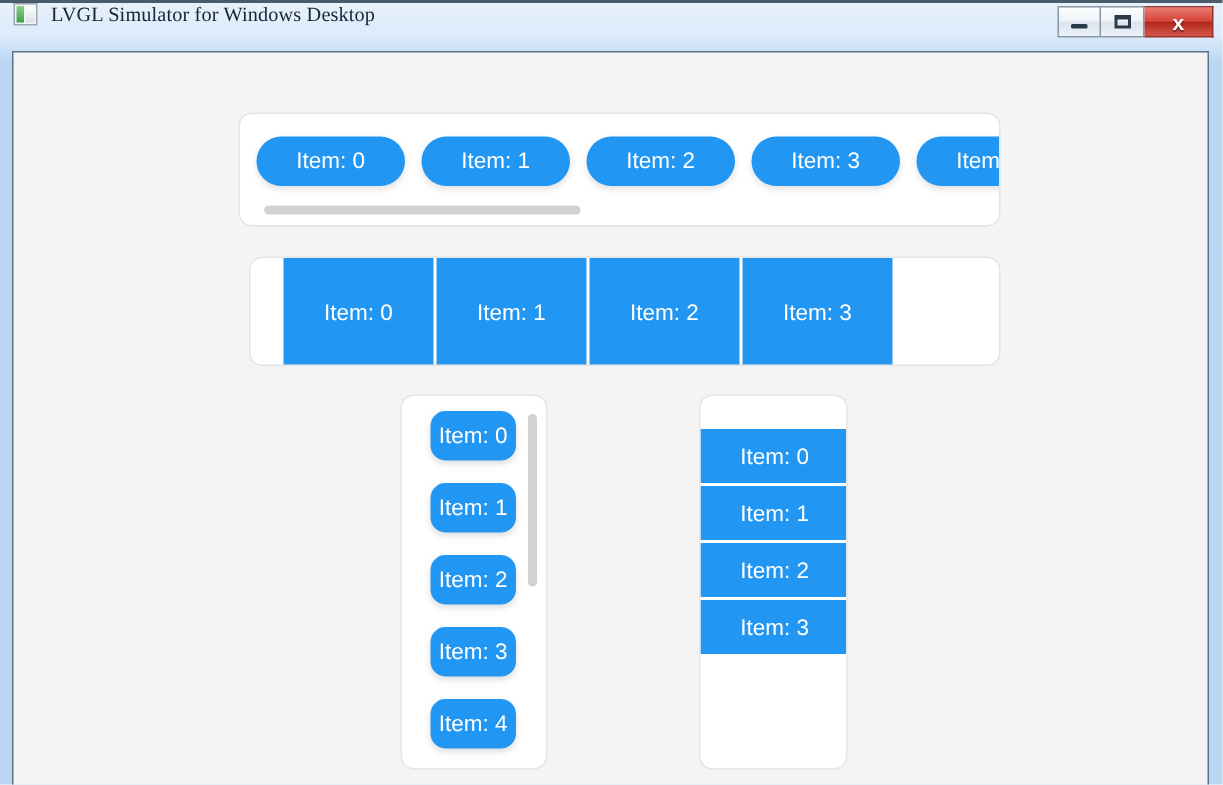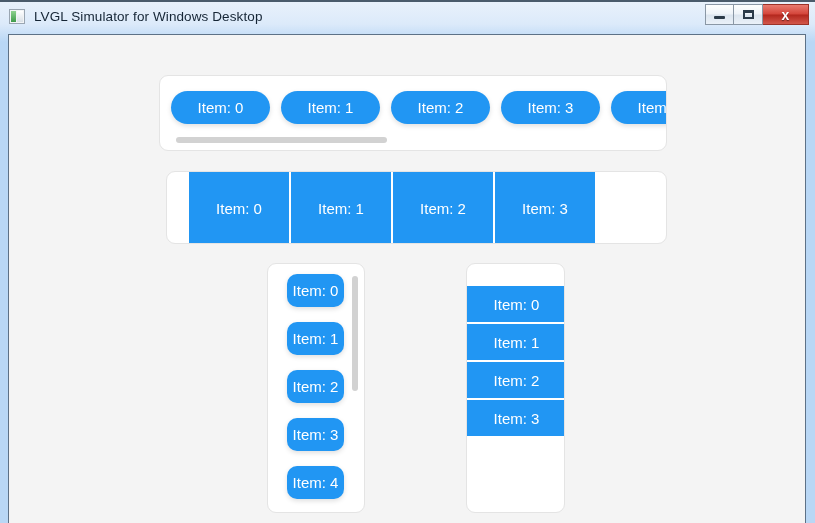--- a/index.html
+++ b/index.html
@@ -30,21 +30,22 @@
     overflow: hidden;
   }
 
   
   #title-bar {
     position: absolute;
     left: 0; top: 0;
     width: 815px;
     height: 28px;
     display: flex;
-    align-items: center;
+    align-items: flex-start;
+    font-family: Liberation Serif, serif;
   }
   #app-icon {
     width: 16px;
     height: 15px;
     margin-left: 9px;
     box-sizing: border-box;
     border: 1px solid #9aa6b2;
     background: #f2f4f6;
     position: relative;
     flex: none;

